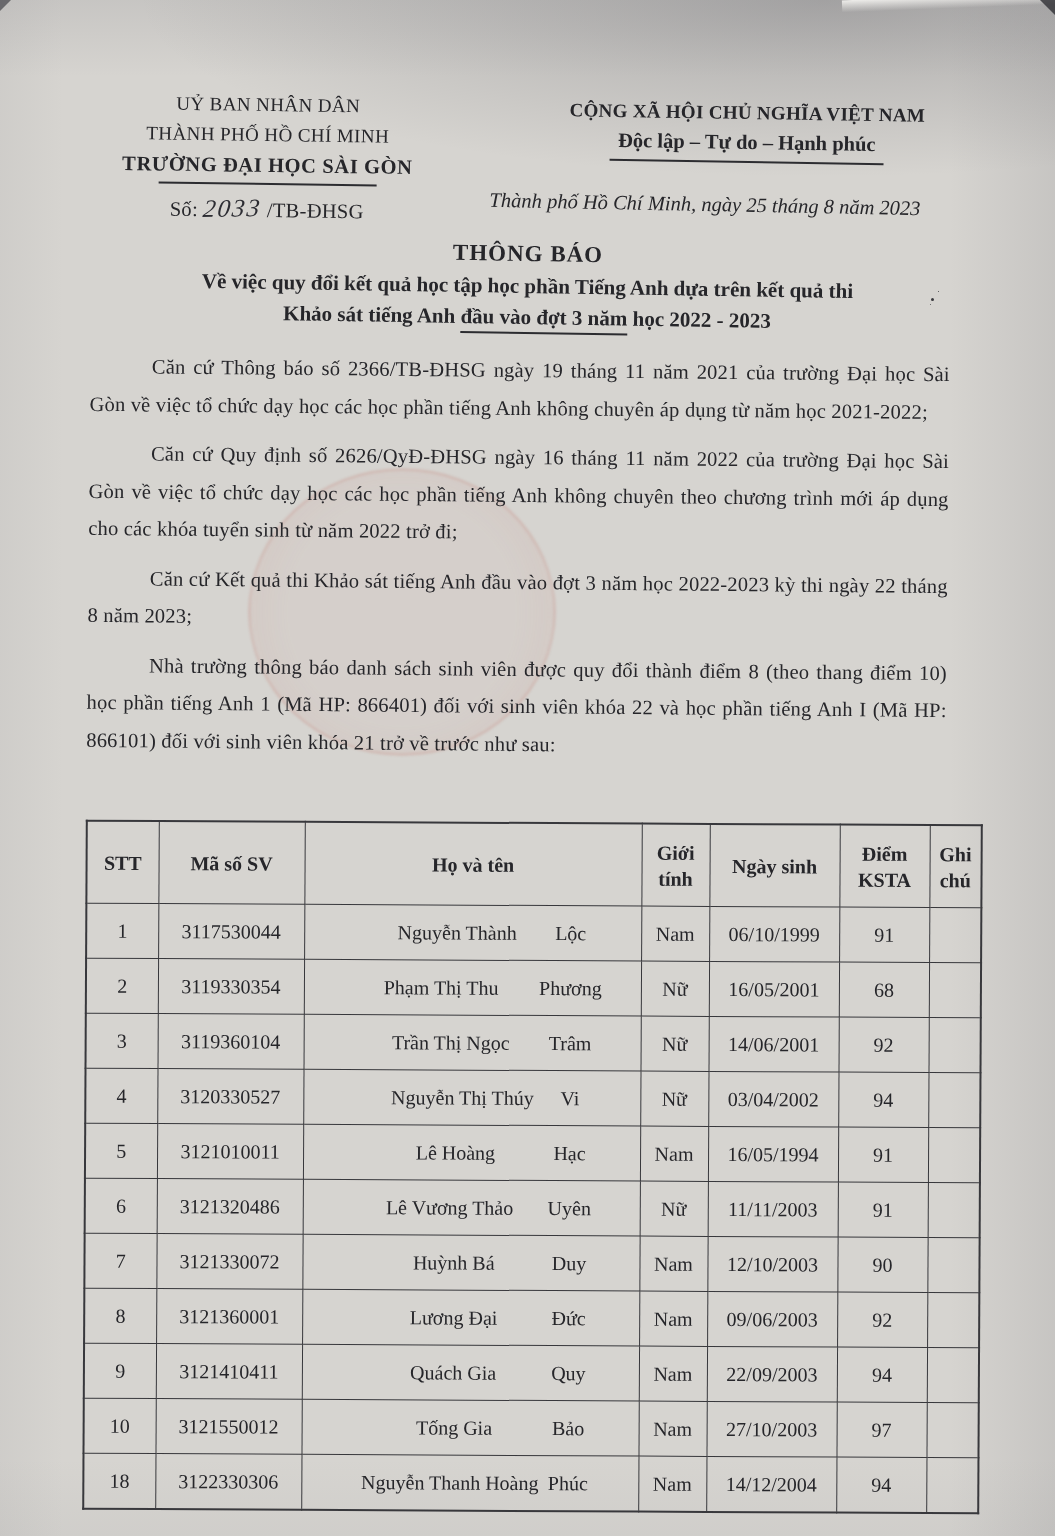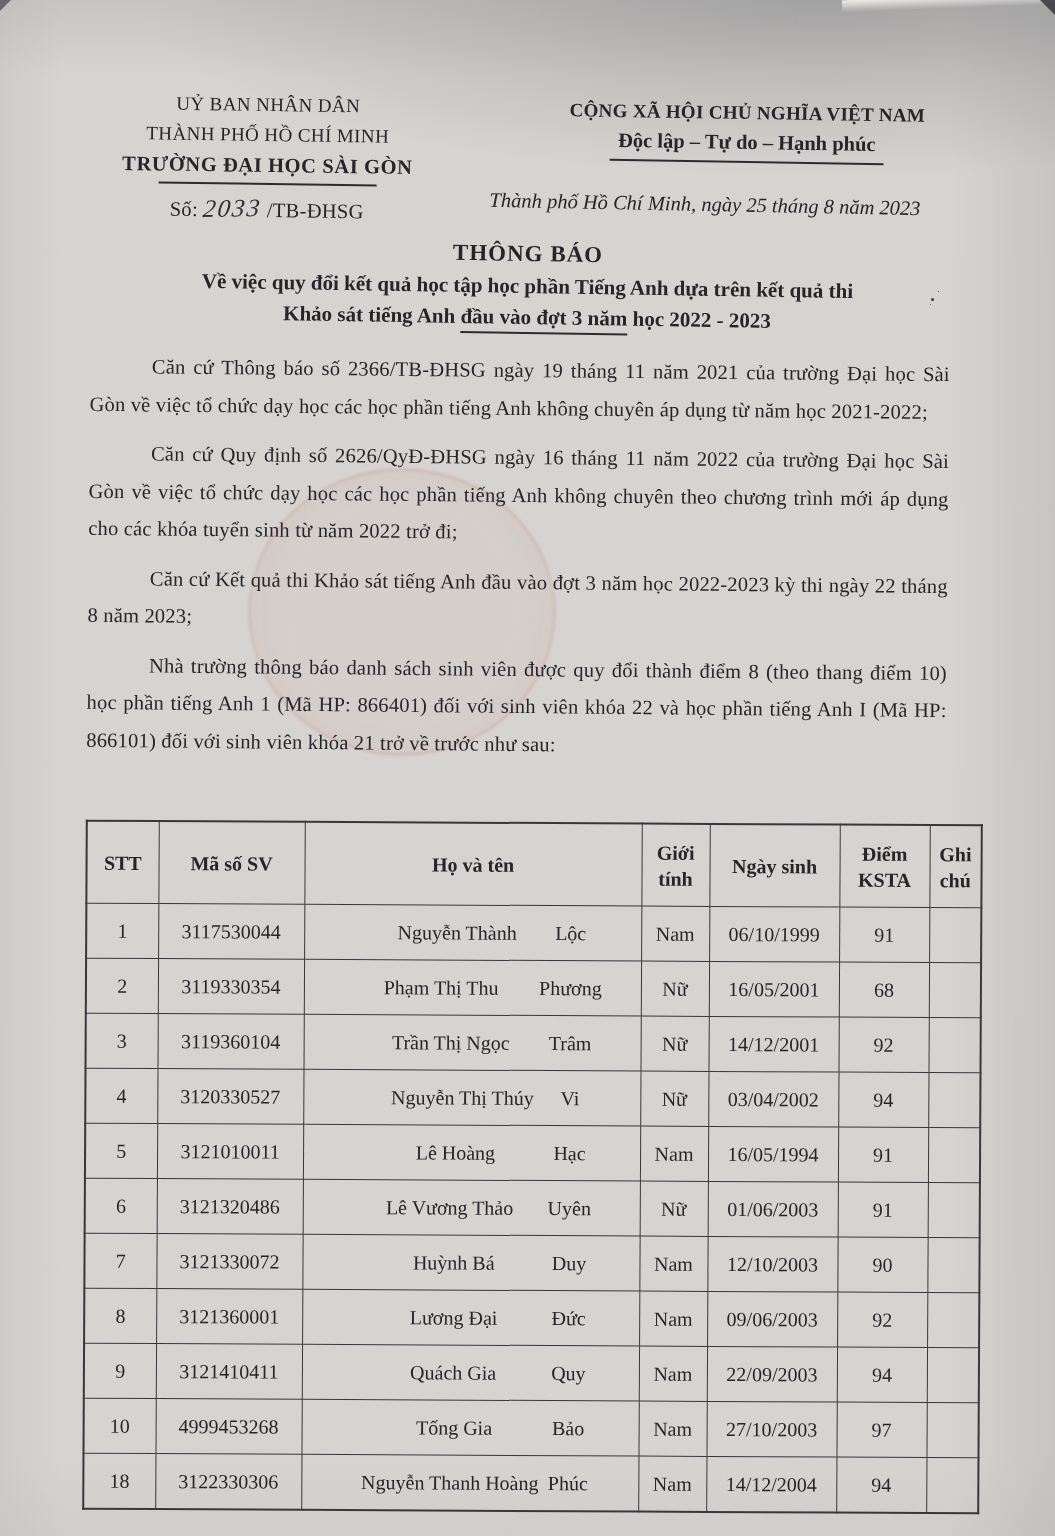--- a/index.html
+++ b/index.html
@@ -164,21 +164,21 @@
         <td>Nữ</td>
         <td>16/05/2001</td>
         <td>68</td>
         <td></td>
       </tr>
       <tr>
         <td>3</td>
         <td>3119360104</td>
         <td class="name-cell"><span class="fam">Trần Thị Ngọc</span><span class="giv">Trâm</span></td>
         <td>Nữ</td>
-        <td>14/12/2001</td>
+        <td>14/06/2001</td>
         <td>92</td>
         <td></td>
       </tr>
       <tr>
         <td>4</td>
         <td>3120330527</td>
         <td class="name-cell"><span class="fam">Nguyễn Thị Thúy</span><span class="giv">Vi</span></td>
         <td>Nữ</td>
         <td>03/04/2002</td>
         <td>94</td>
@@ -191,21 +191,21 @@
         <td>Nam</td>
         <td>16/05/1994</td>
         <td>91</td>
         <td></td>
       </tr>
       <tr>
         <td>6</td>
         <td>3121320486</td>
         <td class="name-cell"><span class="fam">Lê Vương Thảo</span><span class="giv">Uyên</span></td>
         <td>Nữ</td>
-        <td>01/06/2003</td>
+        <td>11/11/2003</td>
         <td>91</td>
         <td></td>
       </tr>
       <tr>
         <td>7</td>
         <td>3121330072</td>
         <td class="name-cell"><span class="fam">Huỳnh Bá</span><span class="giv">Duy</span></td>
         <td>Nam</td>
         <td>12/10/2003</td>
         <td>90</td>
@@ -224,21 +224,21 @@
         <td>9</td>
         <td>3121410411</td>
         <td class="name-cell"><span class="fam">Quách Gia</span><span class="giv">Quy</span></td>
         <td>Nam</td>
         <td>22/09/2003</td>
         <td>94</td>
         <td></td>
       </tr>
       <tr>
         <td>10</td>
-        <td>4999453268</td>
+        <td>3121550012</td>
         <td class="name-cell"><span class="fam">Tống Gia</span><span class="giv">Bảo</span></td>
         <td>Nam</td>
         <td>27/10/2003</td>
         <td>97</td>
         <td></td>
       </tr>
       <tr>
         <td>18</td>
         <td>3122330306</td>
         <td class="name-cell"><span class="fam">Nguyễn Thanh Hoàng</span><span class="giv">Phúc</span></td>

